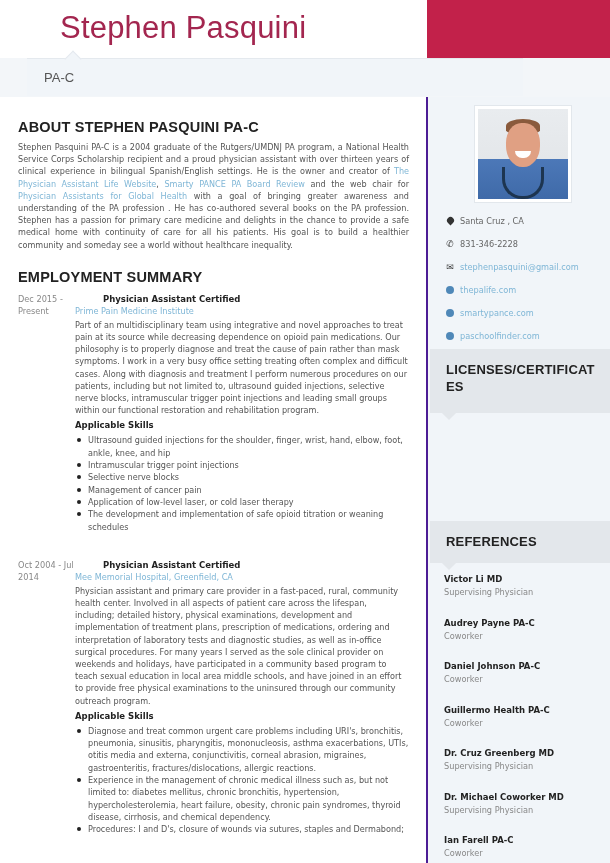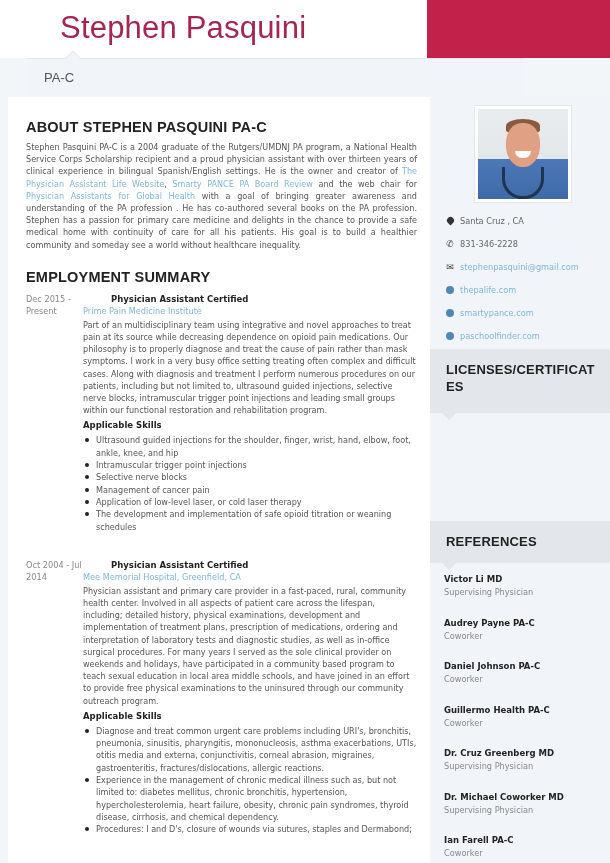--- a/index.html
+++ b/index.html
@@ -7,21 +7,21 @@
   body { font-family: "DejaVu Sans", sans-serif; color: #444; position: relative; }
 
   .header { position: absolute; left: 0; top: 0; width: 610px; height: 58px; background: #ffffff; }
   .header .name { position: absolute; left: 16px; top: 10px; font-family: "Liberation Sans", sans-serif; font-size: 31px; font-weight: 300; color: #a3264f; letter-spacing: 0.2px; margin-left: 44px; }
   .header .accent { position: absolute; left: 427px; top: 0; width: 183px; height: 58px; background: #c2214a; }
 
   .subbar { position: absolute; left: 0; top: 58px; width: 496px; height: 38px; background: #f1f5f9; border-top: 1px solid #e4e9ee; margin-left: 27px; }
   .subbar .notch { position: absolute; left: 40px; top: -6px; width: 12px; height: 12px; background: #f1f5f9; transform: rotate(45deg); border-top: 1px solid #e4e9ee; border-left: 1px solid #e4e9ee; }
   .subbar .title { position: absolute; left: 17px; top: 11px; font-size: 13px; color: #555; font-family: "Liberation Sans", sans-serif; }
 
-  .main { position: absolute; left: 8px; top: 97px; width: 428px; height: 766px; background: #ffffff; border-right: 2px solid #4c1d95; padding: 0 0 0 18px; overflow: hidden; }
+  .main { position: absolute; left: 0; top: 97px; width: 428px; height: 766px; background: #ffffff; border-right: 2px solid #4c1d95; padding: 0 0 0 18px; overflow: hidden; }
   .main h2 { font-family: "Liberation Sans", sans-serif; font-weight: 700; font-size: 14.5px; color: #222; letter-spacing: 0.2px; }
   .about-h { margin-top: 22px; }
   .about-p { margin-top: 6px; width: 391px; font-size: 8.1px; line-height: 12.2px; color: #555; text-align: justify; }
   .about-p .link { color: #7fb6d6; }
 
   .emp-h { margin-top: 18px; }
   .job { display: flex; margin-top: 8px; }
   .job .dates { width: 57px; font-size: 8.2px; line-height: 12.5px; color: #888; flex-shrink: 0; }
   .job .body { width: 334px; }
   .job .role { font-size: 8.5px; font-weight: 700; color: #222; line-height: 12.5px; margin-left: 28px; }

